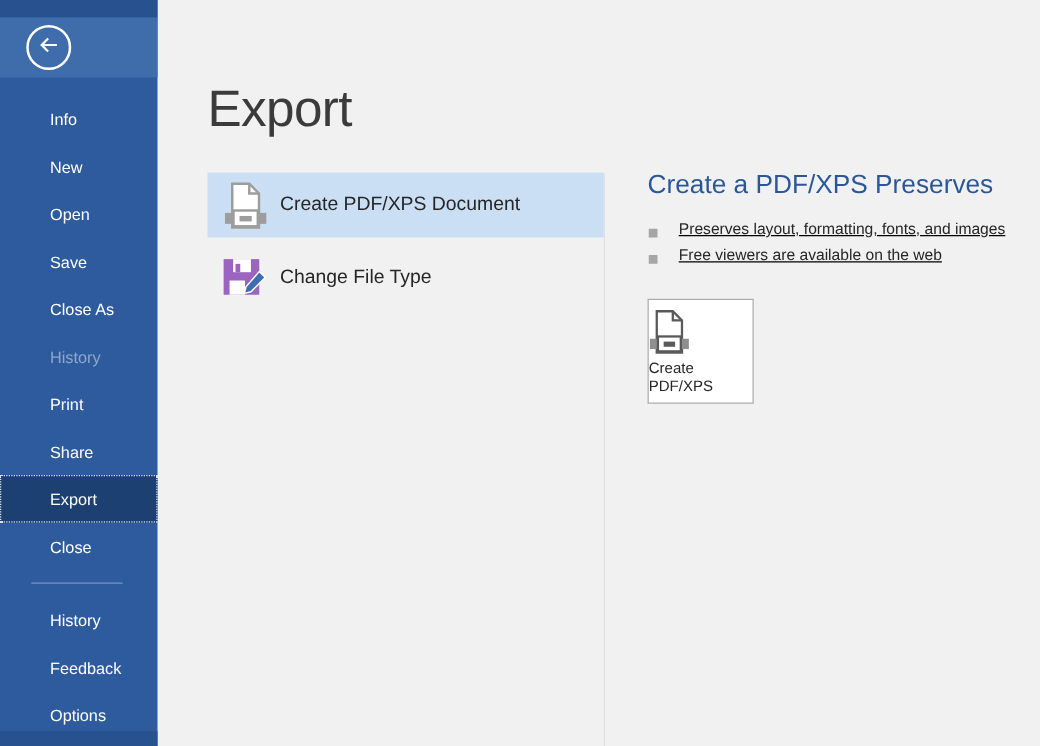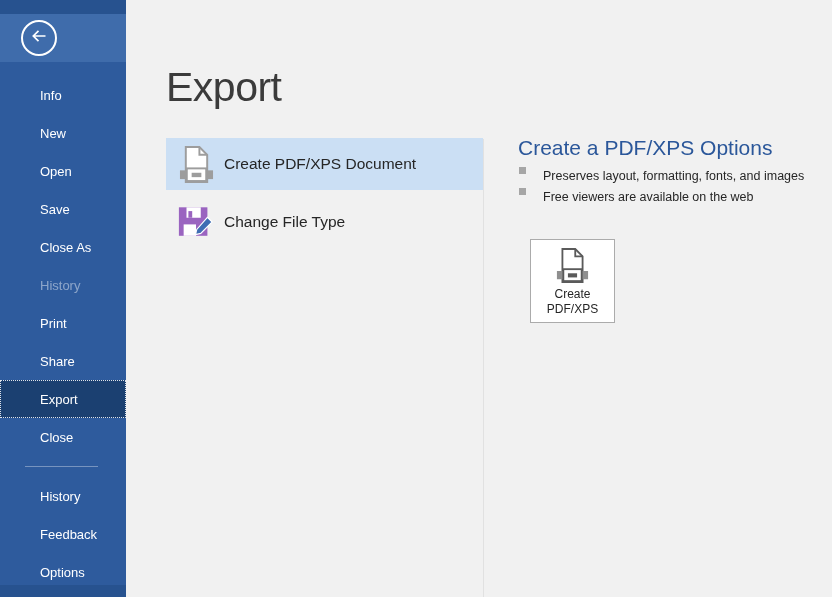--- a/index.html
+++ b/index.html
@@ -51,28 +51,28 @@
   .option-btn + .option-btn { margin-top:6px; }
   .option-icon { width:44px; margin-left:8px; display:flex; justify-content:center; align-items:center; }
   .option-label { margin-left:6px; font-size:15.5px; color:#262626; white-space:nowrap; }
 
   
   .detail-heading {
     position:absolute; left:518px; top:136px;
     font-size:21px; font-weight:400; color:#2b579a; white-space:nowrap;
   }
   .bullets { position:absolute; left:519px; top:169px; }
-  .bullet-row { display:flex; align-items:flex-start; height:21px; }
+  .bullet-row { display:flex; align-items:flex-end; height:21px;text-decoration:underline; }
   .bullet-sq { width:7px; height:7px; background:#a6a6a6; flex:none; margin-top:-2px; }
   .bullet-text { margin-left:17px; font-size:12.5px; color:#262626; white-space:nowrap; }
 
   .create-btn {
     position:absolute; left:518px; top:239px; width:85px; height:84px;
     background:#ffffff; border:1px solid #ababab;
-    display:flex; flex-direction:column; align-items:center; cursor:pointer;margin-left:12px;
+    display:flex; flex-direction:column; align-items:flex-start; cursor:pointer;
   }
   .create-btn svg { margin-top:7px; }
   .create-btn .btn-line { font-size:12px; line-height:15px; color:#262626; text-align:center; }
   .create-btn .btn-line:first-of-type { margin-top:3px; }
 </style>
 </head>
 <body>
 
 <div class="sidebar">
   <div class="strip-top"></div>
@@ -130,21 +130,21 @@
         <rect x="10" y="3" width="15" height="11" fill="#ffffff"></rect>
         <rect x="12" y="7" width="4" height="7" fill="#9a64c0"></rect>
         <rect x="7" y="21" width="13" height="12" fill="#ffffff"></rect>
         <path d="M32 13.5 L37 18.5 L25 30.5 L19.5 31.8 L20.8 26.3 Z" fill="#3f6db3" stroke="#ffffff" stroke-width="1.2"></path>
       </svg>
     </span>
     <span class="option-label">Change File Type</span>
   </div>
 </div>
 
-<div class="detail-heading">Create a PDF/XPS Options</div>
+<div class="detail-heading">Create a PDF/XPS Preserves</div>
 
 <div class="bullets">
   <div class="bullet-row">
     <span class="bullet-sq"></span>
     <span class="bullet-text">Preserves layout, formatting, fonts, and images</span>
   </div>
   <div class="bullet-row">
     <span class="bullet-sq"></span>
     <span class="bullet-text">Free viewers are available on the web</span>
   </div>

